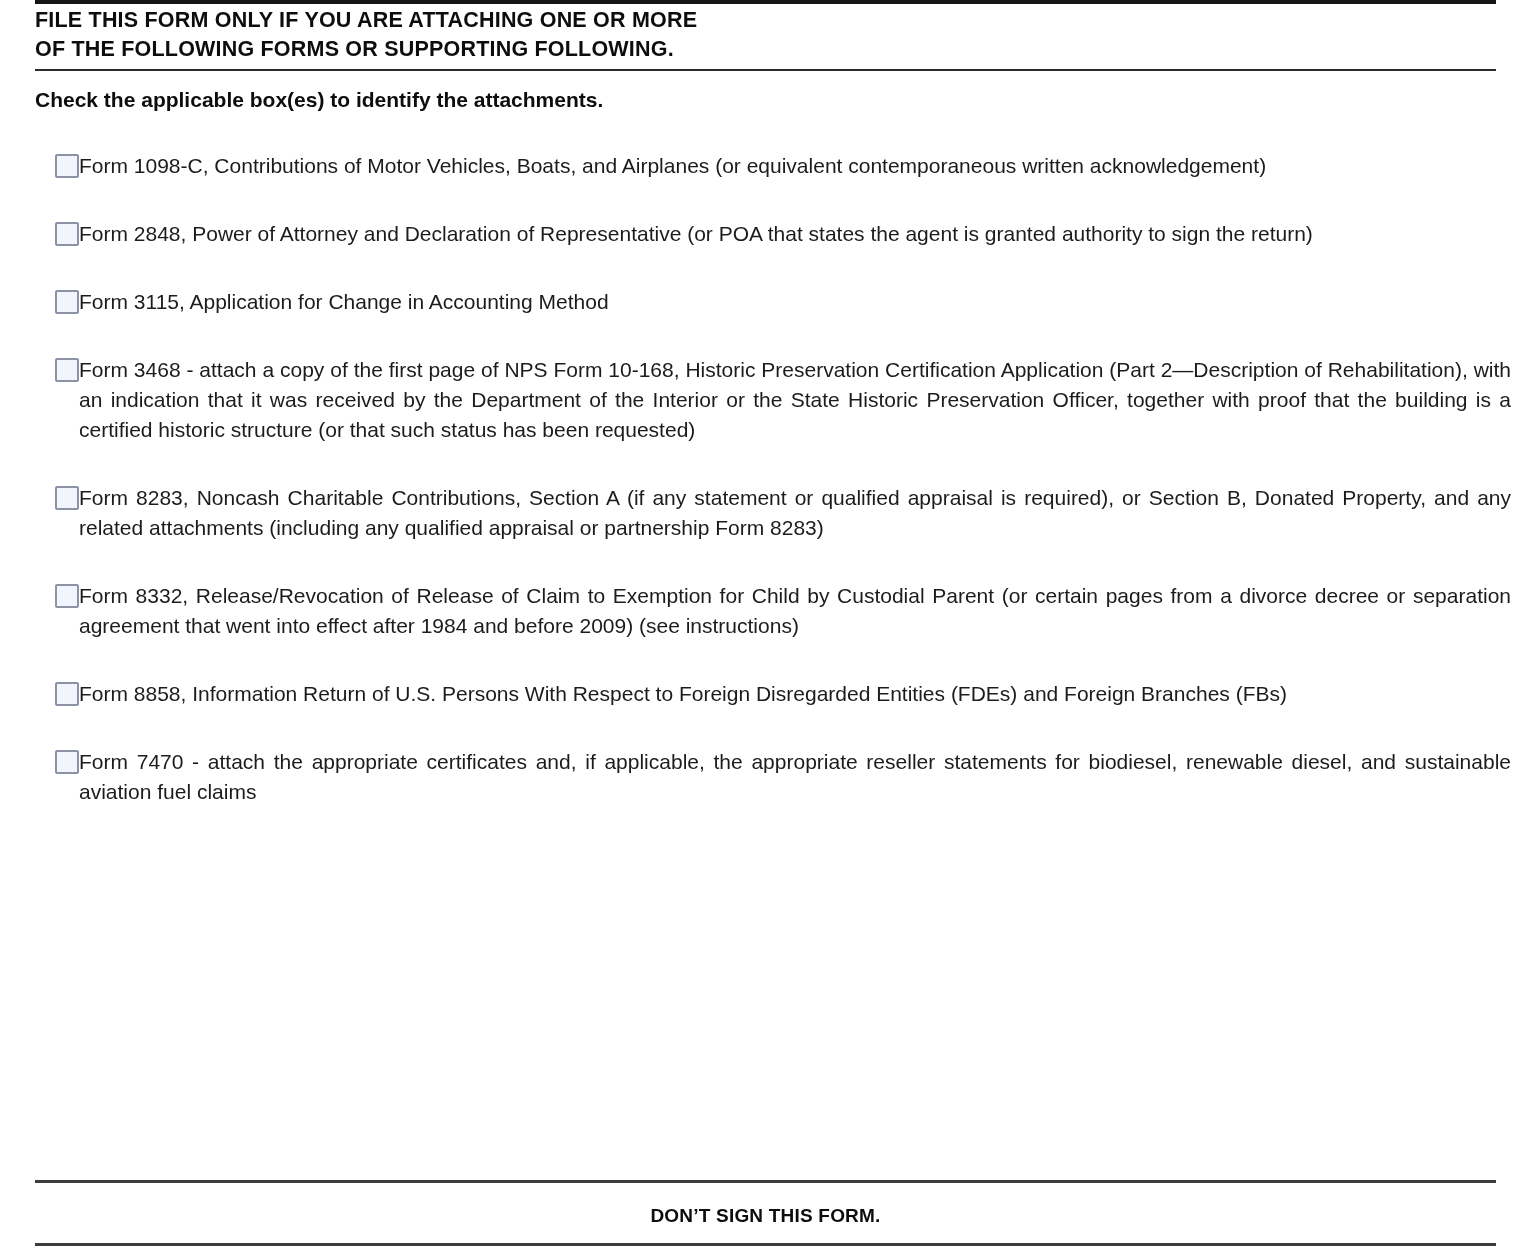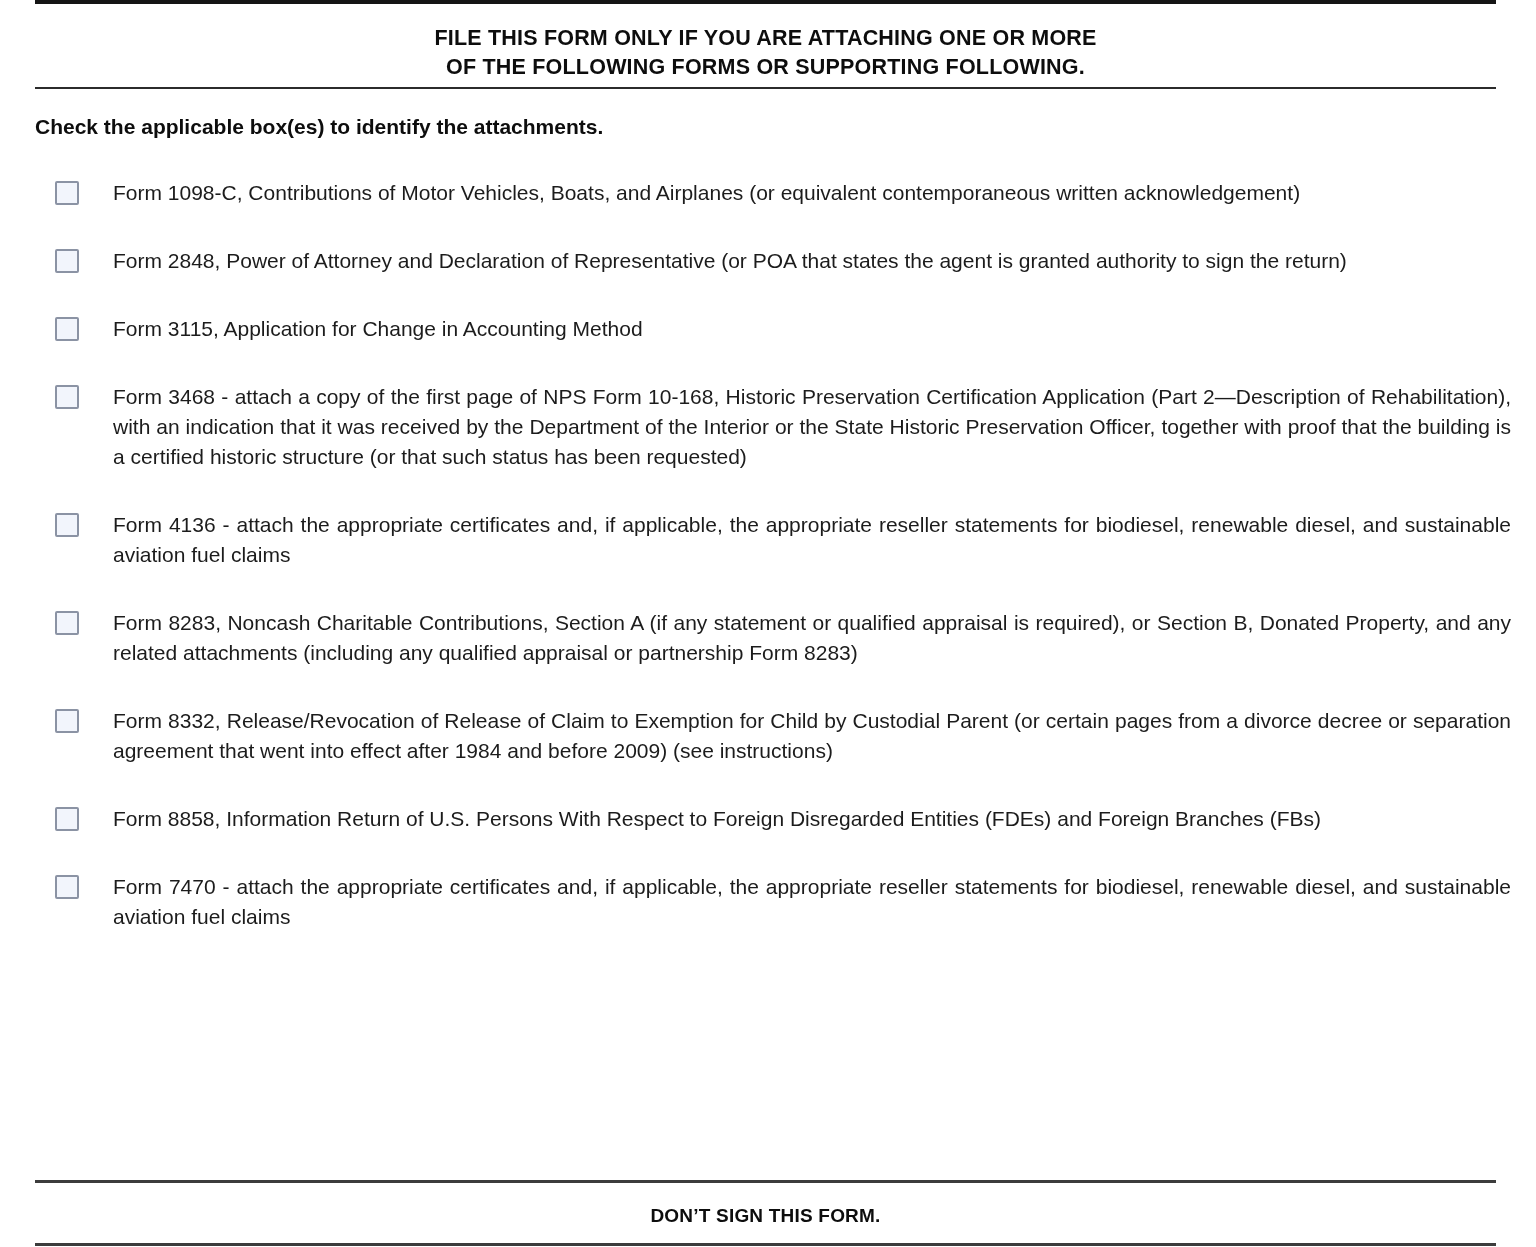--- a/index.html
+++ b/index.html
@@ -16,47 +16,46 @@
     color: var(--text, #1c1c1c);
     overflow: hidden;
   }
   .rule-top {
     margin: 0 40px 0 35px;
     height: 4px;
     background: var(--rule-dark, #151515);
   }
   .header-title {
     margin: 0 40px 0 35px;
-    padding-top: 20px;
-    text-align: center;
+    padding-top: 2px;
+    text-align: left;
     font-size: 21.5px;
     line-height: 29px;
     font-weight: bold;
     color: #0d0d0d;
     letter-spacing: 0.2px;
   }
   .rule-thin {
     margin: 5px 40px 0 35px;
     height: 0;
     border-top: 2.5px solid #2b2b2b;
   }
   .instruction {
-    margin: 25px 40px 0 35px;
+    margin: 16px 40px 0 35px;
     font-size: 21px;
     line-height: 26px;
     font-weight: bold;
     color: #0d0d0d;
   }
   .attachment-list {
     margin: 38px 25px 0 55px;
   }
   .item {
     display: flex;
     align-items: flex-start;
-    gap: 34px;
     margin-bottom: 38px;
   }
   .checkbox {
     flex: none;
     width: 24px;
     height: 24px;
     box-sizing: border-box;
     margin-top: 3px;
     border: 2px solid var(--checkbox-border, #8b93a4);
     background: var(--checkbox-fill, #f2f5fc);
@@ -125,24 +124,20 @@
     <div class="item">
       <span class="checkbox" role="checkbox" aria-checked="false"></span>
       <span class="item-text">Form 3115, Application for Change in Accounting Method</span>
     </div>
 
     <div class="item">
       <span class="checkbox" role="checkbox" aria-checked="false"></span>
       <span class="item-text">Form 3468 - attach a copy of the first page of NPS Form 10-168, Historic Preservation Certification Application (Part 2—Description of Rehabilitation), with an indication that it was received by the Department of the Interior or the State Historic Preservation Officer, together with proof that the building is a certified historic structure (or that such status has been requested)</span>
     </div>
 
-    <div class="item">
-      <span class="checkbox" role="checkbox" aria-checked="false"></span>
-      <span class="item-text">Form 4136 - attach the appropriate certificates and, if applicable, the appropriate reseller statements for biodiesel, renewable diesel, and sustainable aviation fuel claims</span>
-    </div>
 
 
     <div class="item">
       <span class="checkbox" role="checkbox" aria-checked="false"></span>
       <span class="item-text">Form 8283, Noncash Charitable Contributions, Section A (if any statement or qualified appraisal is required), or Section B, Donated Property, and any related attachments (including any qualified appraisal or partnership Form 8283)</span>
     </div>
 
     <div class="item">
       <span class="checkbox" role="checkbox" aria-checked="false"></span>
       <span class="item-text">Form 8332, Release/Revocation of Release of Claim to Exemption for Child by Custodial Parent (or certain pages from a divorce decree or separation agreement that went into effect after 1984 and before 2009) (see instructions)</span>

